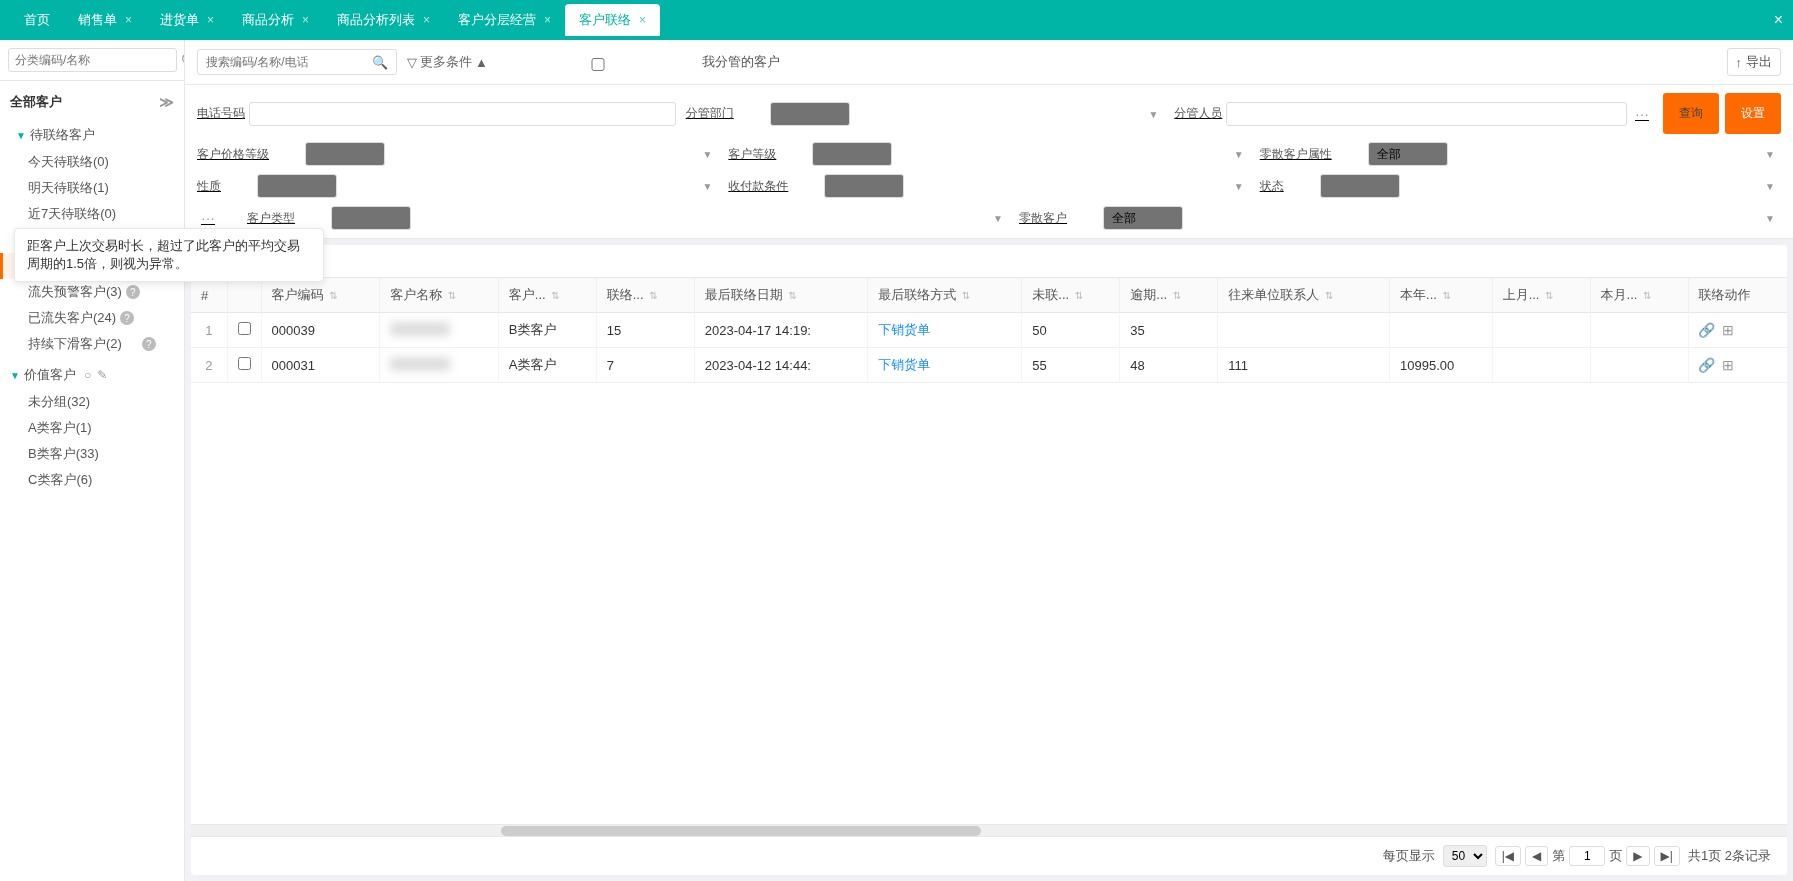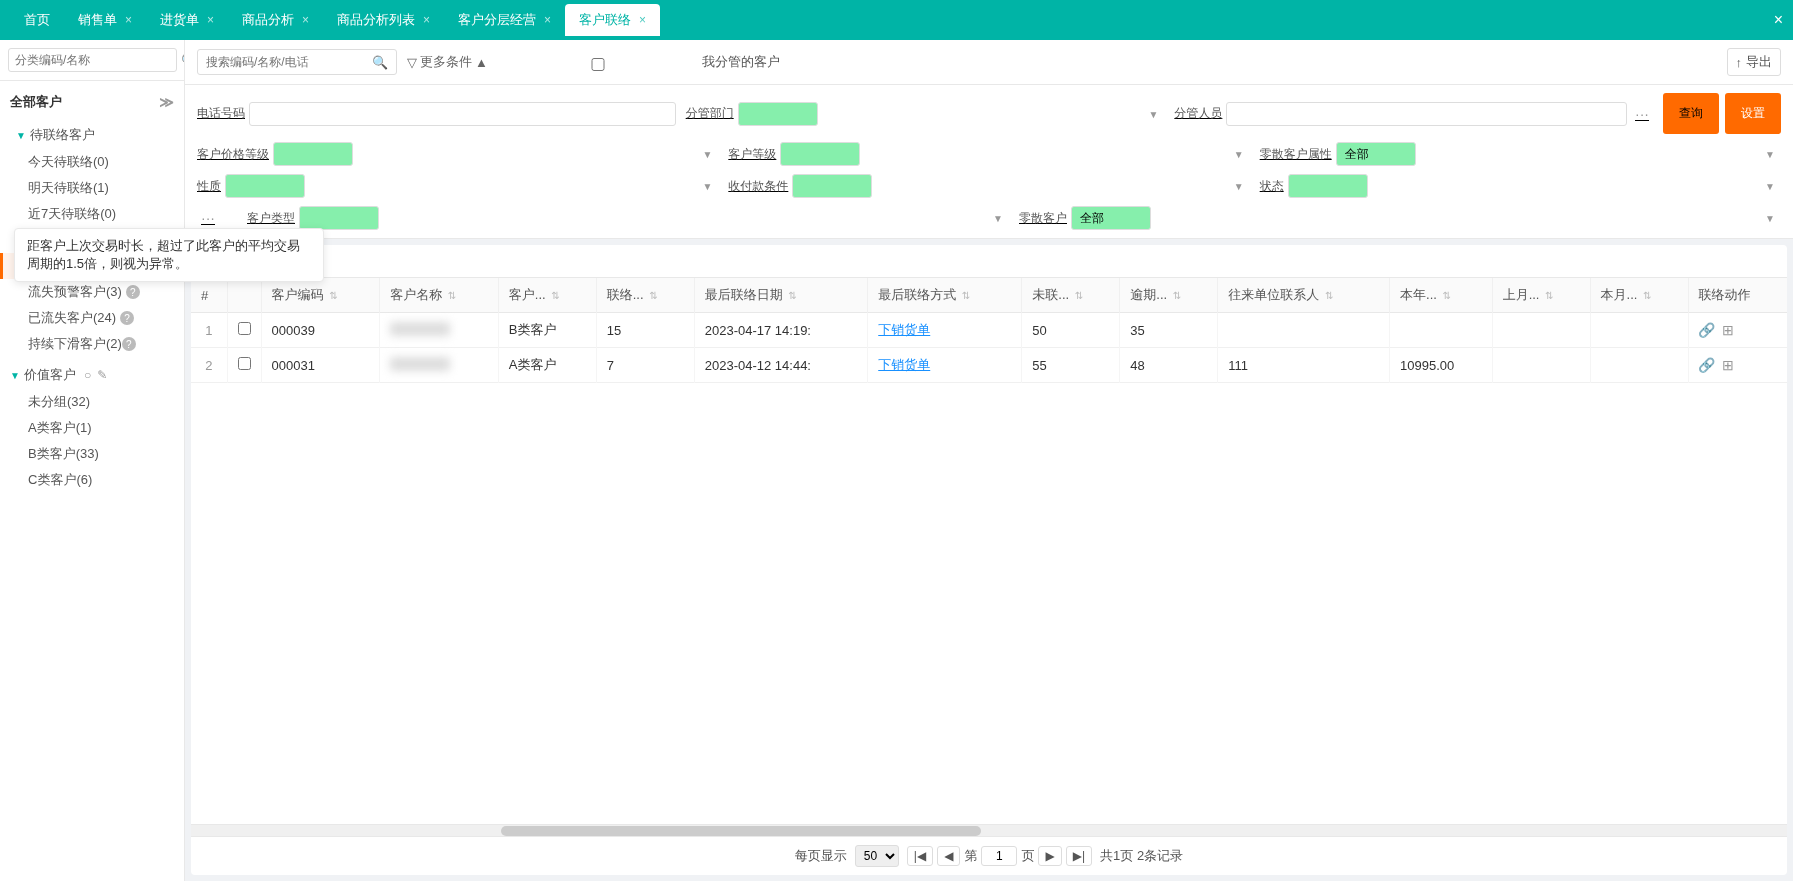--- a/index.html
+++ b/index.html
@@ -250,26 +250,27 @@
       color: #555;
       font-size: 12px;
       min-width: fit-content;
     }
     .filter-select {
       border: 1px solid #ddd;
       border-radius: 3px;
       padding: 4px 24px 4px 8px;
       font-size: 12px;
       outline: none;
-      background: #86efac;
+      background: #737373;
       appearance: none;
       cursor: pointer;
       flex: 1;
       min-width: 80px;
       position: relative;
+      margin-left: 32px;
     }
     .filter-select-wrap {
       position: relative;
       flex: 1;
     }
     .filter-select-wrap .chevron {
       position: absolute;
       right: 6px;
       top: 50%;
       transform: translateY(-50%);
@@ -286,21 +287,21 @@
       flex: 1;
       min-width: 80px;
     }
     .filter-btn-group {
       display: flex;
       gap: 6px;
       margin-left: auto;
     }
     .btn-query {
       background: #ff6a00;
-      color: #000000;
+      color: #404040;
       border: none;
       border-radius: 3px;
       padding: 7px 16px;
       font-size: 12px;
       cursor: pointer;
     }
     .btn-settings {
       background: #ff6a00;
       color: #fff;
       border: none;
@@ -360,42 +361,41 @@
     }
     tbody td {
       padding: 8px 10px;
       color: #333;
       white-space: nowrap;
       border-right: 1px solid #f5f5f5;
     }
     tbody td:last-child { border-right: none; }
     .link-text {
       color: #1890ff;
-      text-decoration: underline;
       cursor: pointer;
     }
     .sort-arrows { font-size: 10px; color: #bbb; margin-left: 2px; }
     .row-num { color: #999; text-align: center; }
     .action-icons { display: flex; gap: 6px; }
     .action-icon { color: #999; cursor: pointer; font-size: 14px; }
     .blurred-text {
       display: inline-block;
       filter: blur(4px);
       user-select: none;
       background: #ddd;
       border-radius: 2px;
       min-width: 60px;
       height: 14px;
     }
 
     
     .pagination {
       display: flex;
       align-items: center;
-      justify-content: center;
+      justify-content: flex-end;
       padding: 8px 16px;
       border-top: 1px solid #e8e8e8;
       gap: 8px;
       font-size: 12px;
       color: #555;
     }
     .pagination select {
       border: 1px solid #ddd;
       border-radius: 3px;
       padding: 2px 4px;
@@ -512,21 +512,21 @@
         <span style="background:#ff6a00; color:#fff; border-radius:50%; width:14px; height:14px; font-size:10px; display:flex; align-items:center; justify-content:center;">?</span>
       </div>
       <div class="sidebar-item" style="display:flex; align-items:center; gap:4px;">
         <span>流失预警客户(3)</span>
         <span style="background:#bbb; color:#fff; border-radius:50%; width:14px; height:14px; font-size:10px; display:flex; align-items:center; justify-content:center;">?</span>
       </div>
       <div class="sidebar-item" style="display:flex; align-items:center; gap:4px;">
         <span>已流失客户(24)</span>
         <span style="background:#bbb; color:#fff; border-radius:50%; width:14px; height:14px; font-size:10px; display:flex; align-items:center; justify-content:center;">?</span>
       </div>
-      <div class="sidebar-item" style="display:flex; align-items:center; gap:0;text-align:center;">
+      <div class="sidebar-item" style="display:flex; align-items:center; gap:20px;text-align:center;">
         <span>持续下滑客户(2)</span>
         <span style="background:#bbb; color:#fff; border-radius:50%; width:14px; height:14px; font-size:10px; display:flex; align-items:center; justify-content:center;">?</span>
       </div>
 
       <div class="sidebar-group-section">
         <div class="sidebar-group-header">
           <span class="arrow">▼</span>
           <span>价值客户</span>
           <span class="edit-icon" style="margin-left:4px;">○</span>
           <span class="edit-icon" style="margin-left:2px;">✎</span>

